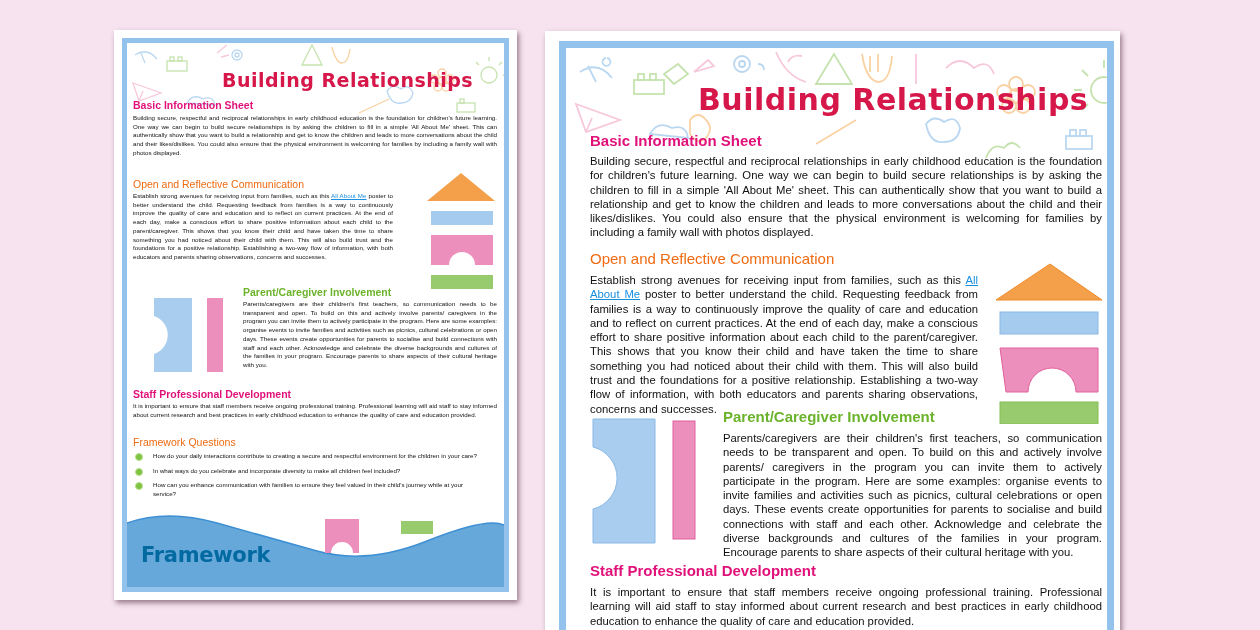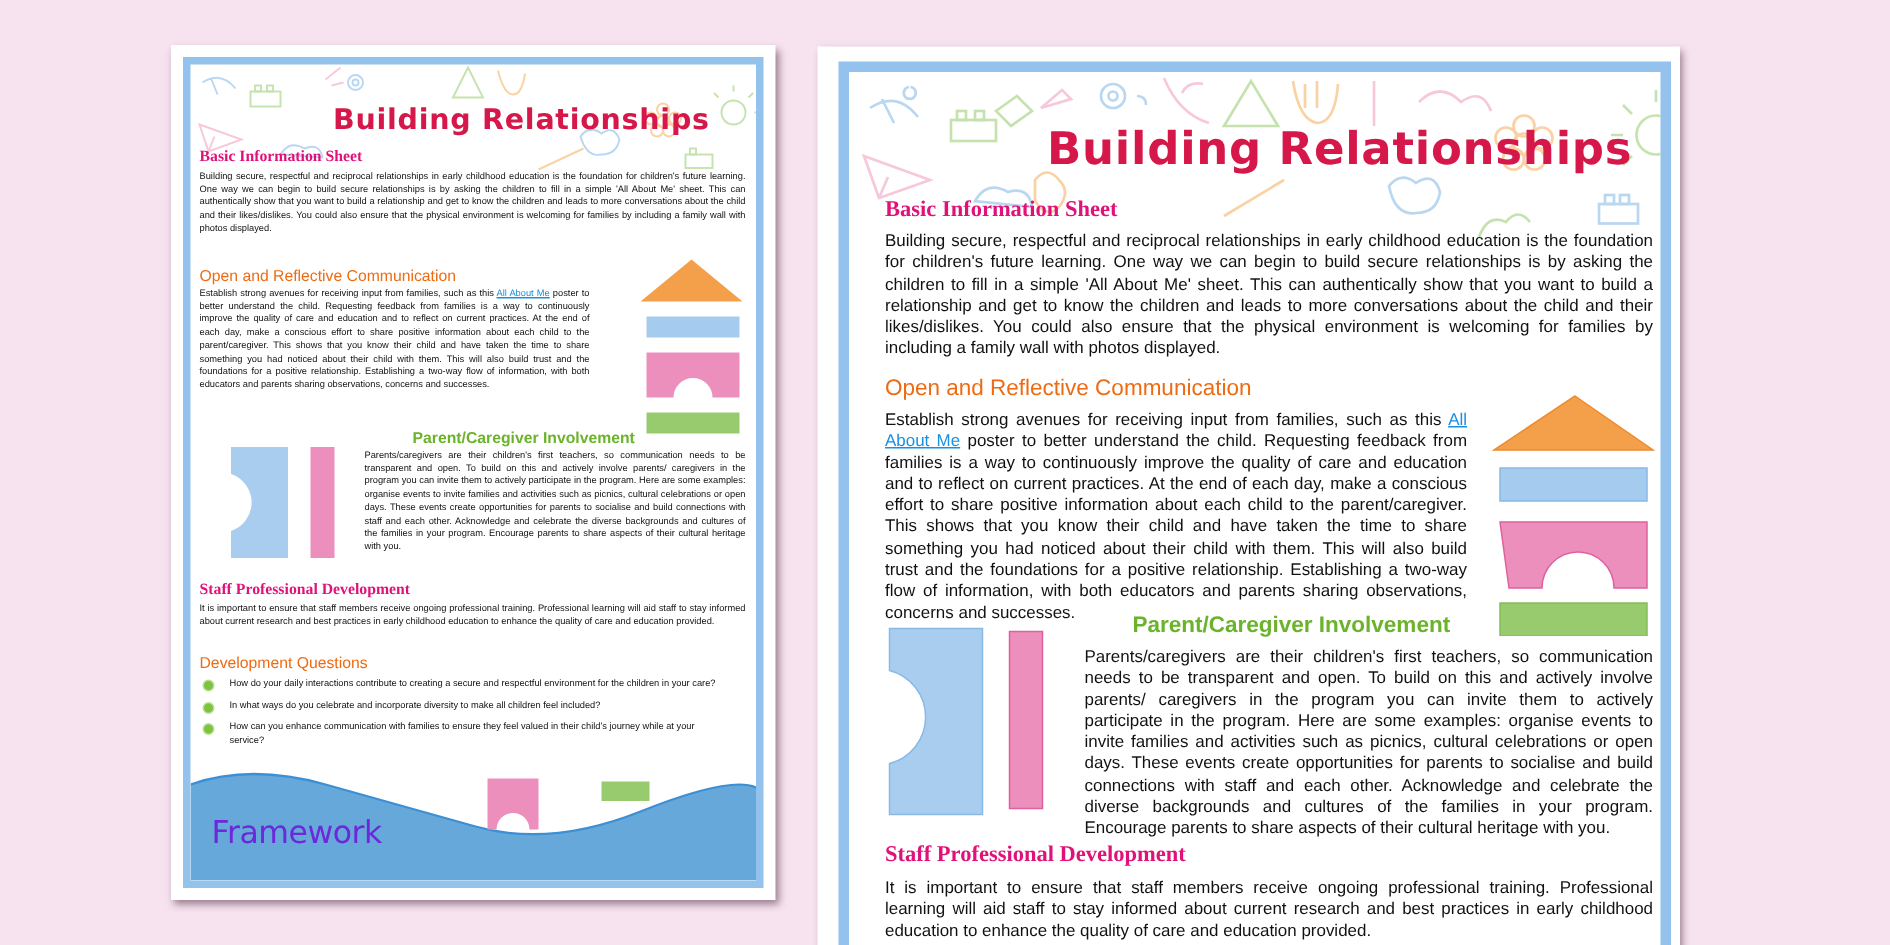--- a/index.html
+++ b/index.html
@@ -4,23 +4,23 @@
 <style>
   * { box-sizing: border-box; margin: 0; padding: 0; }
   html, body { width: 1260px; height: 630px; overflow: hidden; }
   body { background: #f6e3ef; font-family: "Liberation Sans", sans-serif; position: relative; }
 
   .page { position: absolute; background: #fff; box-shadow: 2px 3px 5px rgba(80,40,60,0.55); }
   .frame { position: absolute; border: 5px solid #93c2ec; background: #fff; overflow: hidden; }
   .doodles { position: absolute; left: 0; top: 0; right: 0; pointer-events: none; }
 
   .title { position: absolute; color: #d6174a; font-family: "DejaVu Sans", sans-serif; font-weight: bold; letter-spacing: 0.5px; white-space: nowrap; }
-  .h-pink { color: #e0127a; font-weight: bold; font-family: Liberation Serif, serif; }
+  .h-pink { color: #e0127a; font-weight: bold; }
   .h-orange { color: #ee6b13; font-weight: normal; }
-  .h-green { color: #6cb32c; font-weight: bold; margin-left: 32px; }
+  .h-green { color: #6cb32c; font-weight: bold; }
   .para { color: #111; text-align: justify; position: absolute; }
   .link { color: #1a8fe0; text-decoration: underline; }
   .sec { position: absolute; white-space: nowrap; }
 
   
   #p1 { left: 114px; top: 30px; width: 403px; height: 570px; }
   #p1 .frame { left: 8px; top: 8px; width: 387px; height: 554px; }
   #p1 .title { left: 95px; top: 26px; font-size: 19px; }
   #p1 .sec { font-size: 10.5px; }
   #p1 .para { font-size: 6.2px; line-height: 8.7px; }
@@ -30,21 +30,21 @@
   #p2 .frame { left: 14px; top: 10px; width: 555px; height: 620px; border-width: 7px; }
   #p2 .title { left: 132px; top: 34px; font-size: 30px; }
   #p2 .sec { font-size: 15px; }
   #p2 .para { font-size: 11.3px; line-height: 14.3px; }
 
   .q-list { position: absolute; list-style: none; }
   .q-item { position: relative; padding-left: 20px; font-size: 6.2px; line-height: 8.7px; color: #111; margin-bottom: 6px; }
   .q-dot { position: absolute; left: 2px; top: 1px; width: 8px; height: 8px; border-radius: 50%; background: #7ec242; border: 1.5px solid #b9e08e; }
 
   .footer-wave { position: absolute; left: 0; bottom: 0; width: 100%; height: 82px; }
-  .brand { position: absolute; left: 14px; bottom: 20px; color: #6d28d9; font-family: "DejaVu Sans", sans-serif; font-weight: normal; font-size: 21px; letter-spacing: -0.3px; }
+  .brand { position: absolute; left: 14px; bottom: 20px; color: #0369a1; font-family: "DejaVu Sans", sans-serif; font-weight: bold; font-size: 21px; letter-spacing: -0.3px; }
 </style>
 </head>
 <body>
 
 <div class="page" id="p1">
   <div class="frame">
     <svg class="doodles" width="377" height="80">
       <g fill="none" stroke-width="1.3" opacity="0.6">
         <path d="M8 12 q12 -8 22 4 M14 10 l4 10" stroke="#8cbde8"></path>
         <g stroke="#9fd07a">
@@ -101,21 +101,21 @@
       <path d="M2 2 h38 v74 h-38 v-18 a20 20 0 0 0 0 -38 z" fill="#a9cdee"></path>
       <rect x="55" y="2" width="16" height="74" fill="#ec8fbd"></rect>
     </svg>
 
     <div class="sec h-green" style="left:116px; top:243px;">Parent/Caregiver Involvement</div>
     <div class="para" style="left:116px; top:257px; width:254px;">Parents/caregivers are their children's first teachers, so communication needs to be transparent and open. To build on this and actively involve parents/ caregivers in the program you can invite them to actively participate in the program. Here are some examples: organise events to invite families and activities such as picnics, cultural celebrations or open days. These events create opportunities for parents to socialise and build connections with staff and each other. Acknowledge and celebrate the diverse backgrounds and cultures of the families in your program. Encourage parents to share aspects of their cultural heritage with you.</div>
 
     <div class="sec h-pink" style="left:6px; top:345px;">Staff Professional Development</div>
     <div class="para" style="left:6px; top:359px; width:364px;">It is important to ensure that staff members receive ongoing professional training. Professional learning will aid staff to stay informed about current research and best practices in early childhood education to enhance the quality of care and education provided.</div>
 
-    <div class="sec h-orange" style="left:6px; top:393px;">Development Questions</div>
+    <div class="sec h-orange" style="left:6px; top:393px;">Framework Questions</div>
     <ul class="q-list" style="left:6px; top:409px; width:345px;">
       <li class="q-item"><span class="q-dot"></span><span>How do your daily interactions contribute to creating a secure and respectful environment for the children in your care?</span></li>
       <li class="q-item"><span class="q-dot"></span><span>In what ways do you celebrate and incorporate diversity to make all children feel included?</span></li>
       <li class="q-item"><span class="q-dot"></span><span>How can you enhance communication with families to ensure they feel valued in their child's journey while at your service?</span></li>
     </ul>
 
     <svg class="footer-wave" viewBox="0 0 377 82" preserveAspectRatio="none">
       <path d="M0 18 Q 40 4 90 18 T 190 46 T 300 36 T 377 20 V 82 H 0 Z" fill="#66a8da"></path>
       <path d="M0 18 Q 40 4 90 18 T 190 46 T 300 36 T 377 20" fill="none" stroke="#3d8fd4" stroke-width="1.5"></path>
     </svg>

